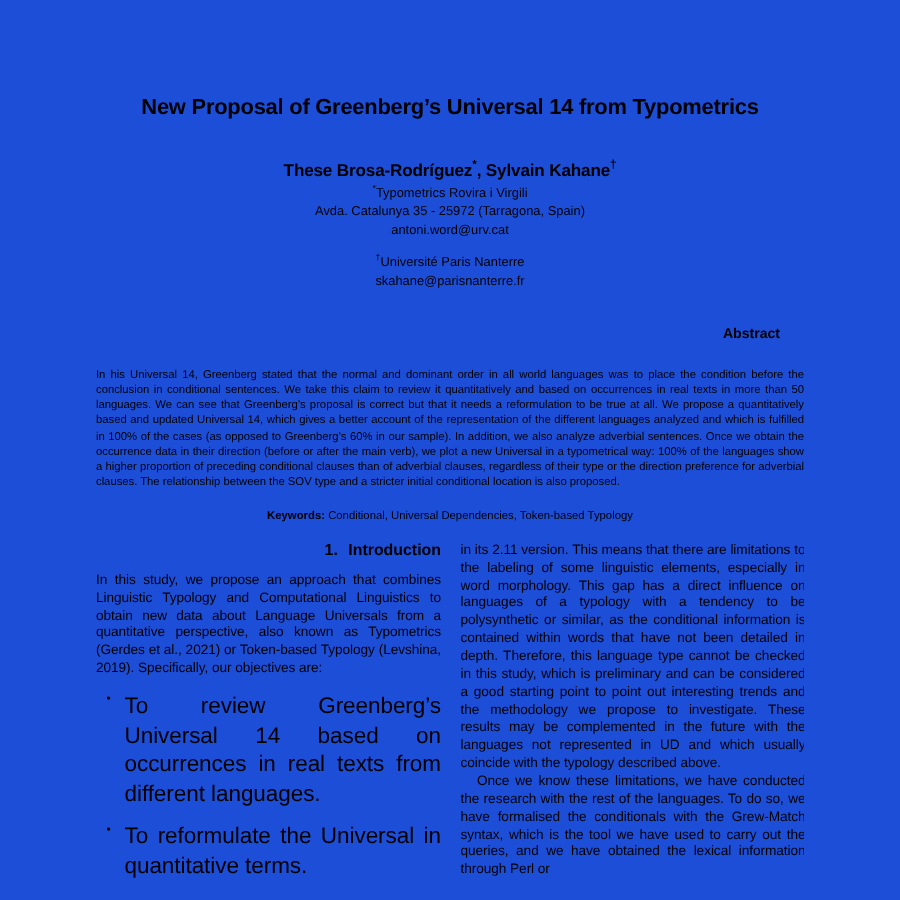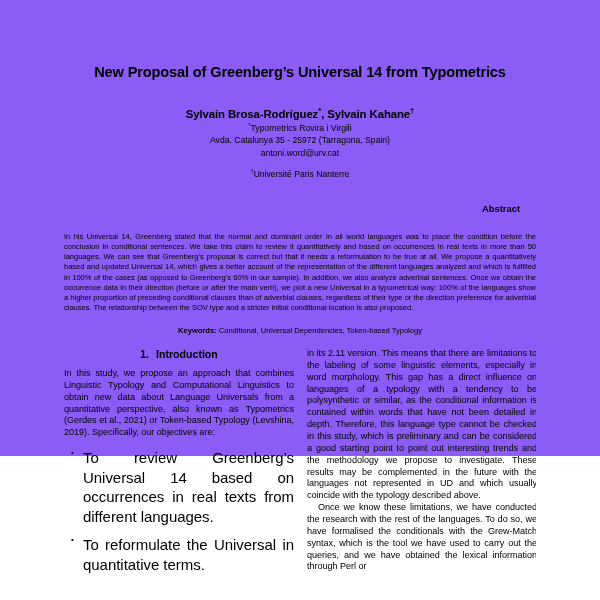--- a/index.html
+++ b/index.html
@@ -10,25 +10,25 @@
   }
   body {
     width: 600px;
     height: 600px;
     overflow: hidden;
     font-family: "Liberation Sans", sans-serif;
     color: #000000;
   }
   .page {
     width: 600px;
-    height: 456px;
+    height: 600px;
     position: relative;
     box-sizing: border-box;
     padding: 0 64px;
-    background: #8b5cf6;
+    background: #1d4ed8;
   }
   .title {
     text-align: center;
     font-size: 14.6px;
     font-weight: bold;
     letter-spacing: -0.15px;
     margin: 0;
     padding-top: 64px;
     line-height: 1.2;
   }
@@ -87,21 +87,21 @@
     height: 240px;
     overflow: hidden;
   }
   .col {
     width: 230px;
     flex: 0 0 230px;
     overflow: hidden;
     height: 240px;
   }
   .sec-head {
-    text-align: center;
+    text-align: right;
     font-size: 10.6px;
     font-weight: bold;
     margin: 0 0 8px 0;
   }
   .sec-head .num { margin-right: 7px; }
   .para {
     font-size: 9.1px;
     line-height: 1.305;
     text-align: justify;
     margin: 0;
@@ -131,31 +131,32 @@
   }
 </style>
 </head>
 <body>
 
 <div class="page">
 
   <h1 class="title">New Proposal of Greenberg’s Universal 14 from Typometrics</h1>
 
   <div class="authors">
-    <span>Sylvain Brosa-Rodríguez</span><sup>*</sup><span>,&nbsp;</span><span>Sylvain Kahane</span><sup>†</sup>
+    <span>These Brosa-Rodríguez</span><sup>*</sup><span>,&nbsp;</span><span>Sylvain Kahane</span><sup>†</sup>
   </div>
 
   <div class="affil-block">
     <div><sup>*</sup><span>Typometrics Rovira i Virgili</span></div>
     <div>Avda. Catalunya 35 - 25972 (Tarragona, Spain)</div>
     <div>antoni.word@urv.cat</div>
   </div>
 
   <div class="affil-block second">
     <div><sup>†</sup><span>Université Paris Nanterre</span></div>
+    <div>skahane@parisnanterre.fr</div>
   </div>
 
   <div class="abstract-head">Abstract</div>
   <p class="abstract-body">In his Universal 14, Greenberg stated that the normal and dominant order in all world languages was to place the condition before the conclusion in conditional sentences. We take this claim to review it quantitatively and based on occurrences in real texts in more than 50 languages. We can see that Greenberg’s proposal is correct but that it needs a reformulation to be true at all. We propose a quantitatively based and updated Universal 14, which gives a better account of the representation of the different languages analyzed and which is fulfilled in 100% of the cases (as opposed to Greenberg’s 60% in our sample). In addition, we also analyze adverbial sentences. Once we obtain the occurrence data in their direction (before or after the main verb), we plot a new Universal in a typometrical way: 100% of the languages show a higher proportion of preceding conditional clauses than of adverbial clauses, regardless of their type or the direction preference for adverbial clauses. The relationship between the SOV type and a stricter initial conditional location is also proposed.</p>
 
   <p class="keywords"><b>Keywords:</b> <span>Conditional, Universal Dependencies, Token-based Typology</span></p>
 
   <div class="columns">
 
     <div class="col">

